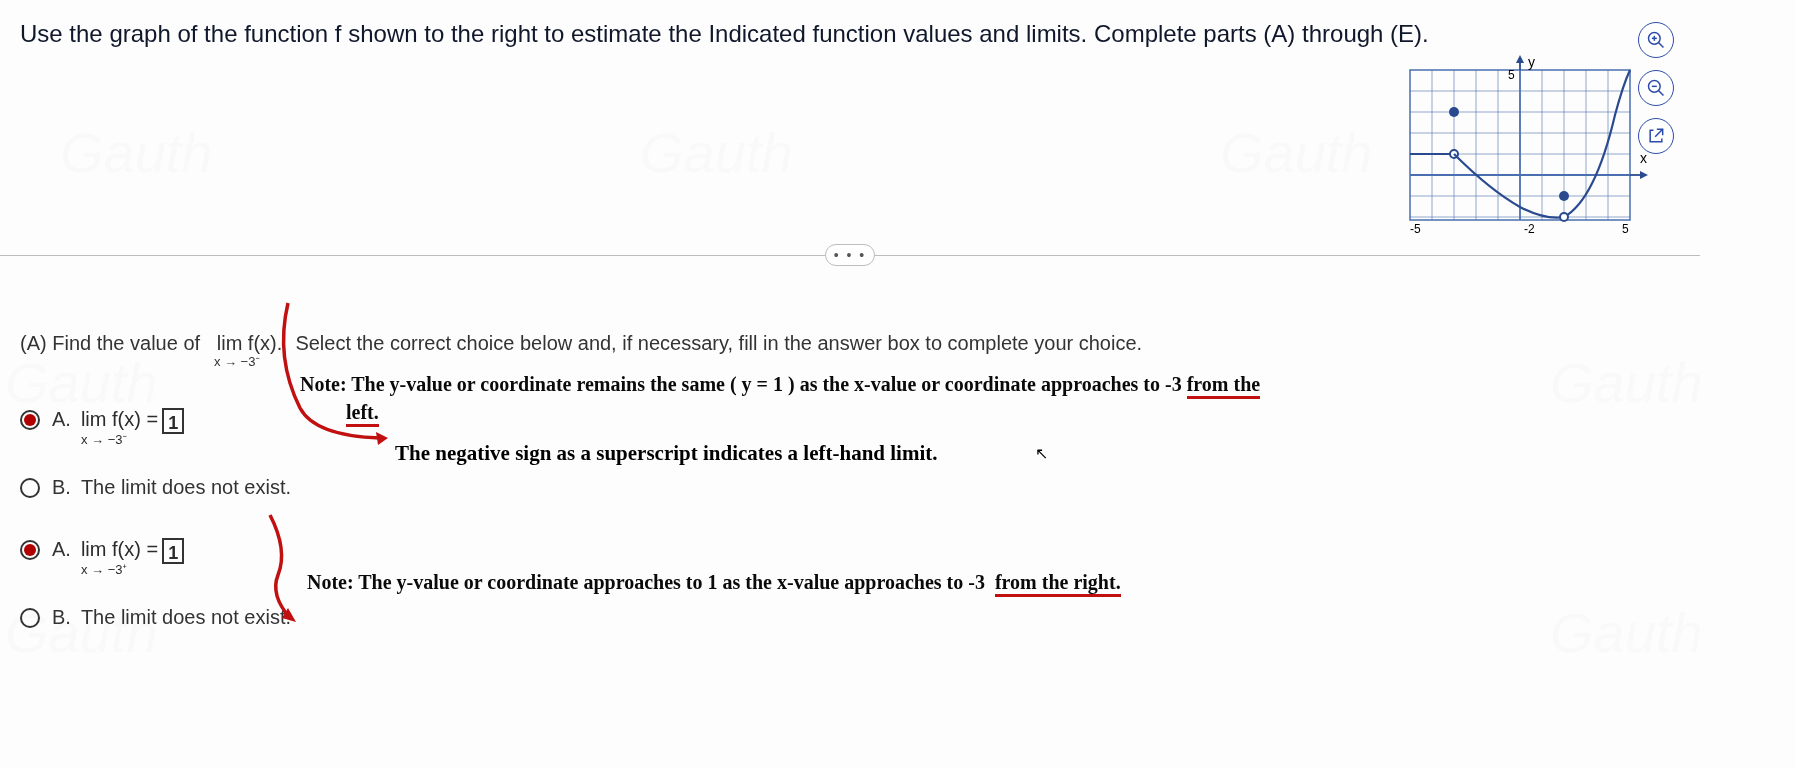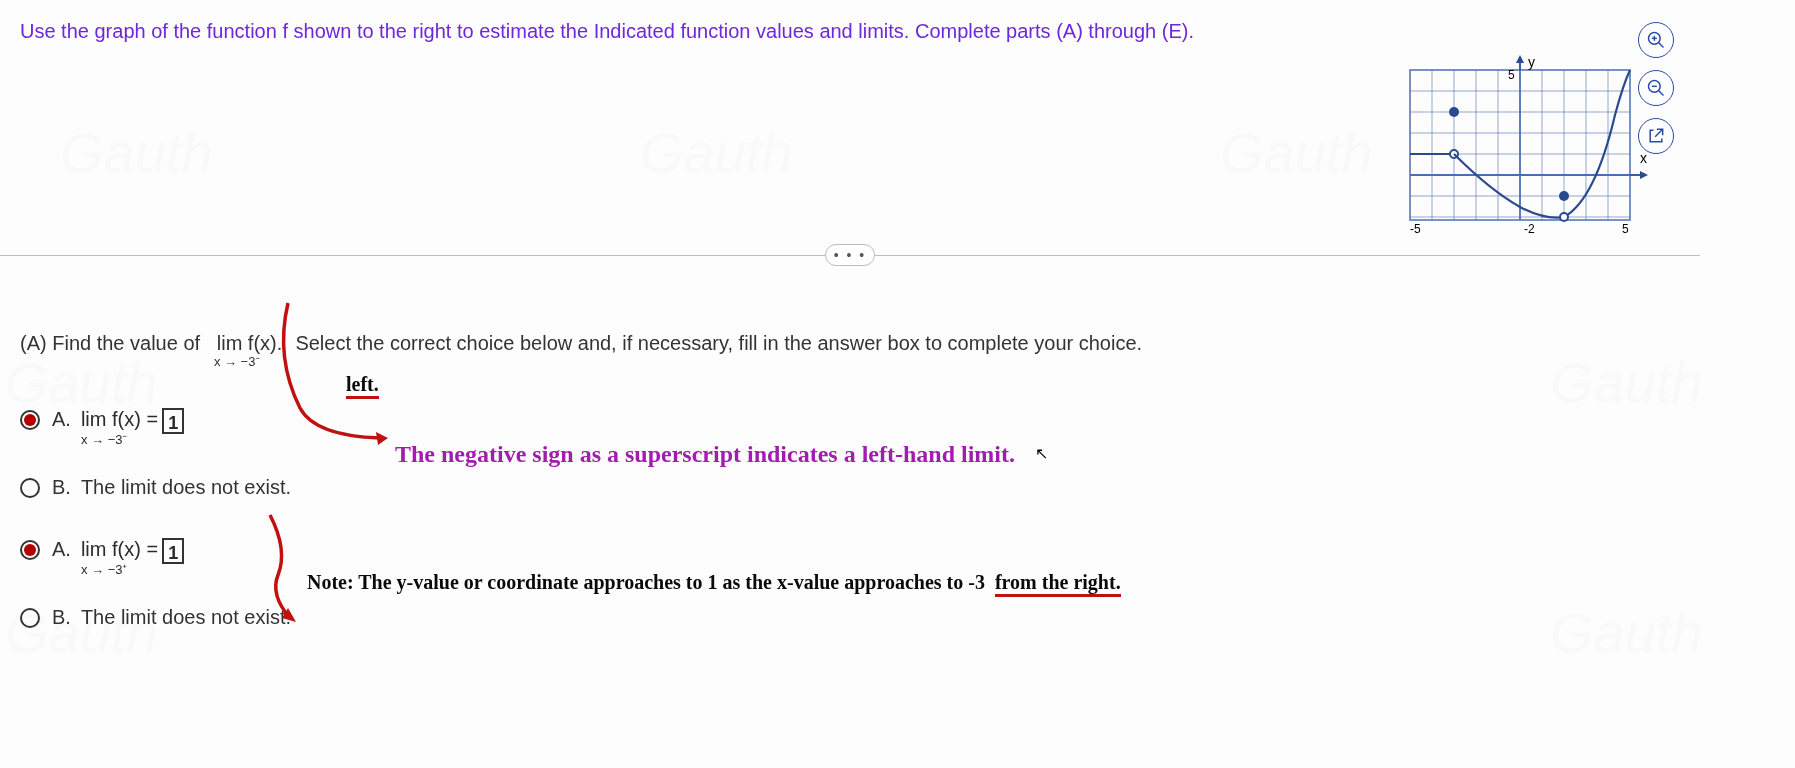--- a/index.html
+++ b/index.html
@@ -14,22 +14,22 @@
     height: 768px;
     overflow: hidden;
     position: relative;
   }
   .page {
     position: relative;
     width: 1690px;
     padding: 20px 20px 0 20px;
   }
   .prompt-header {
-    font-size: 20px;
-    color: #6d28d9;
+    font-size: 24px;
+    color: #0f172a;
   }
   .graph-area {
     position: absolute;
     top: 55px;
     right: 40px;
     width: 260px;
     height: 190px;
   }
   .graph-area svg { width: 100%; height: 100%; }
   .divider-row {
@@ -124,22 +124,22 @@
   }
   .handwriting {
     font-family: "Comic Sans MS", "Segoe Script", cursive;
     font-size: 20px;
     color: #0a0a0a;
     font-weight: bold;
     line-height: 1.4;
   }
   .hw-red {
     font-family: "Comic Sans MS", "Segoe Script", cursive;
-    color: #a21caf;
-    font-size: 24px;
+    color: #000000;
+    font-size: 21px;
     font-weight: bold;
   }
   .note-block-a {
     position: absolute;
     left: 300px;
     top: 370px;
     width: 1480px;
   }
   .note-block-a .line2 { margin-left: 46px; }
   .note-block-b {
@@ -336,20 +336,24 @@
       <div class="q-line">The limit does not exist.</div>
     </div>
   </div>
 
   <svg class="red-arrow-1">
     <path d="M 18 5 Q 5 60, 30 110 Q 45 138, 110 140" stroke="#c01010" stroke-width="3.5" fill="none"></path>
     <polygon points="118,140 106,134 108,147" fill="#c01010"></polygon>
   </svg>
 
   <div class="note-block-a">
+    <div class="handwriting">
+      <span>Note:  The  y-value  or  coordinate  remains  the same ( y = 1 )  as  the  x-value  or  coordinate  approaches to -3</span>
+      <span class="red-underline">from the</span>
+    </div>
     <div class="handwriting line2">
       <span class="red-underline">left.</span>
     </div>
   </div>
   <div class="red-note-a2 hw-red">The negative sign as a superscript indicates a left-hand limit.</div>
   <div class="cursor">↖</div>
 
   <div class="section sec-b">
 
     <div class="choice-row">

